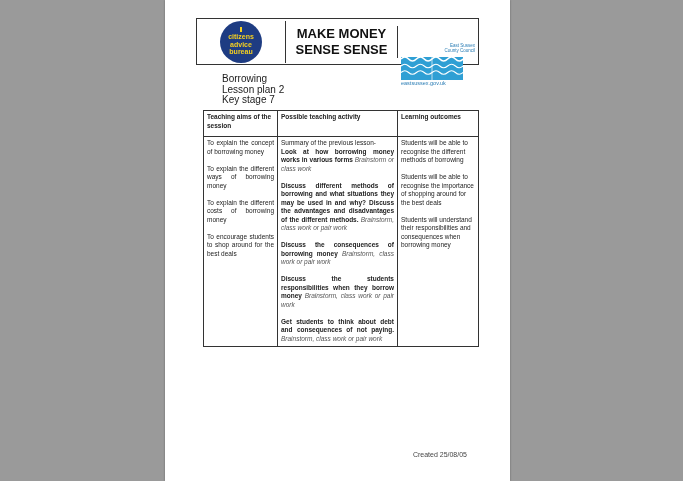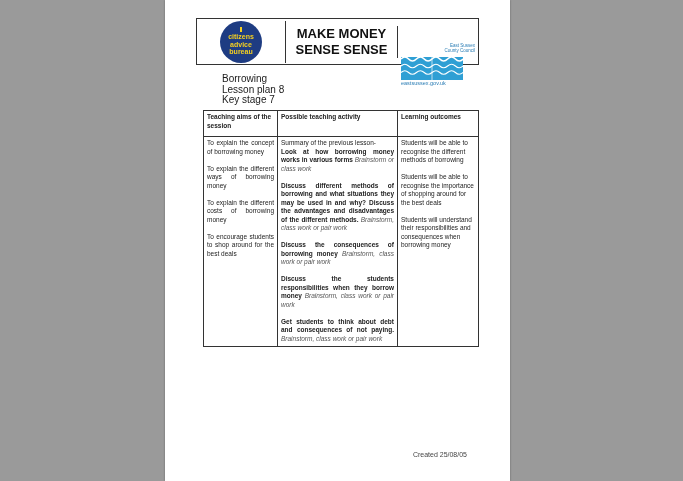--- a/index.html
+++ b/index.html
@@ -103,21 +103,21 @@
           <path d="M0,17.5 q3.8,-3.4 7.6,0 t7.8,0 t7.8,0 t7.8,0 t7.8,0 t7.8,0 t7.8,0 t7.8,0" fill="none" stroke="#ffffff" stroke-width="1.1"></path>
           <line x1="31" y1="2" x2="31" y2="25" stroke="#ffffff" stroke-width="0.8" opacity="0.85"></line>
         </svg>
         <div class="escc-url">eastsussex.gov.uk</div>
       </div>
     </div>
   </div>
 
   <div class="doc-heading">
     <div>Borrowing</div>
-    <div>Lesson plan 8</div>
+    <div>Lesson plan 2</div>
     <div>Key stage 7</div>
   </div>
 
   <div class="main-table">
     <div class="trow thead">
       <div class="tcell c1">Teaching aims of the session</div>
       <div class="tcell c2">Possible teaching activity</div>
       <div class="tcell c3">Learning outcomes</div>
     </div>
     <div class="trow tbody">

